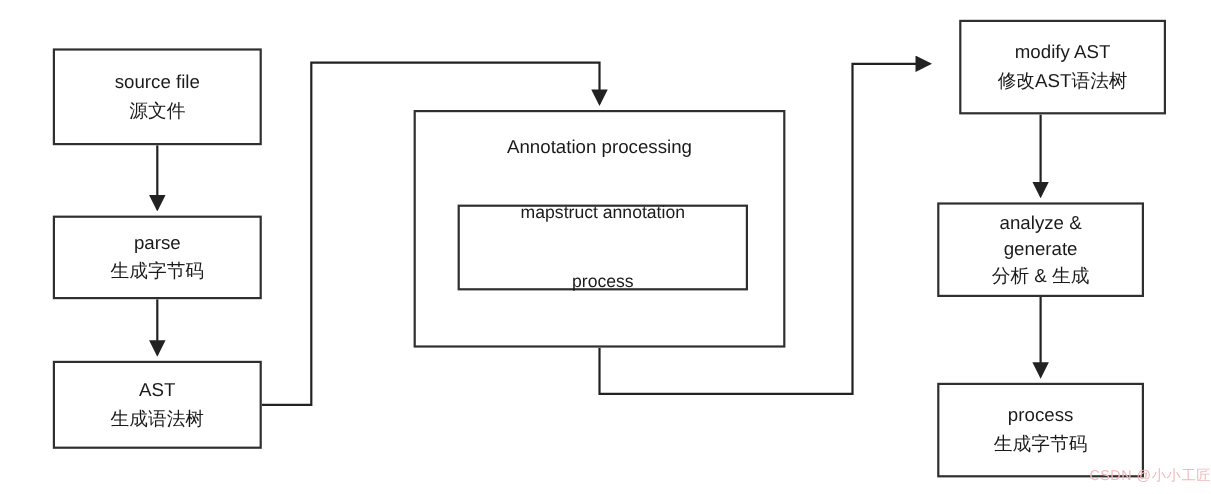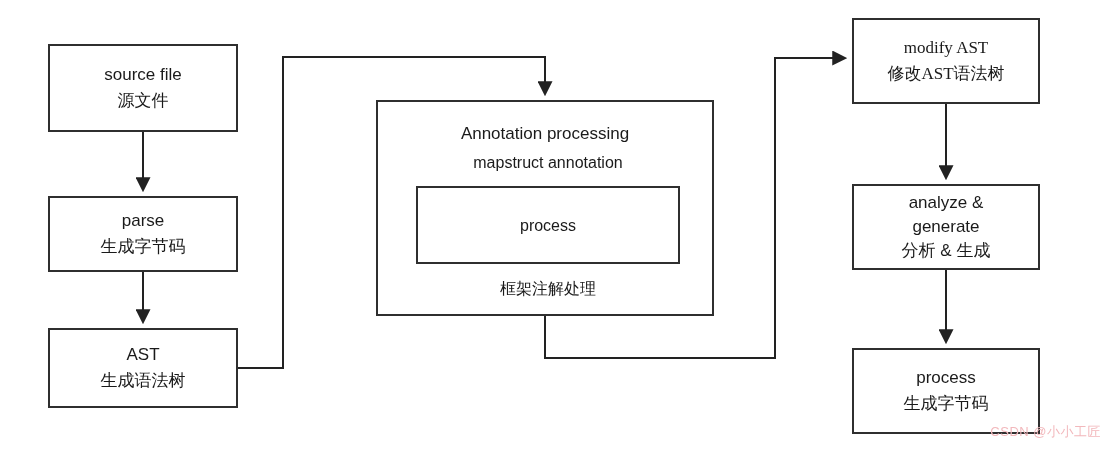--- a/index.html
+++ b/index.html
@@ -115,25 +115,24 @@
   <div class="node" style="left:48px; top:328px; width:190px; height:80px;">
     <div class="line">AST</div>
     <div class="line">生成语法树</div>
   </div>
 
   <div class="group-box" style="left:376px; top:100px; width:338px; height:216px;">
     <div class="group-title">Annotation processing</div>
     <div class="inner-box" style="left:38px; top:84px; width:264px; height:78px;">
       <div class="line">mapstruct annotation</div>
       <div class="line">process</div>
-      <div class="line">框架注解处理</div>
     </div>
   </div>
 
-  <div class="node" style="left:852px; top:18px; width:188px; height:86px;font-family:Liberation Serif, serif;">
+  <div class="node" style="left:872px; top:18px; width:188px; height:86px;">
     <div class="line">modify AST</div>
     <div class="line">修改AST语法树</div>
   </div>
 
   <div class="node" style="left:852px; top:184px; width:188px; height:86px; line-height:24px;">
     <div class="line">analyze &amp;</div>
     <div class="line">generate</div>
     <div class="line">分析 &amp; 生成</div>
   </div>
 

